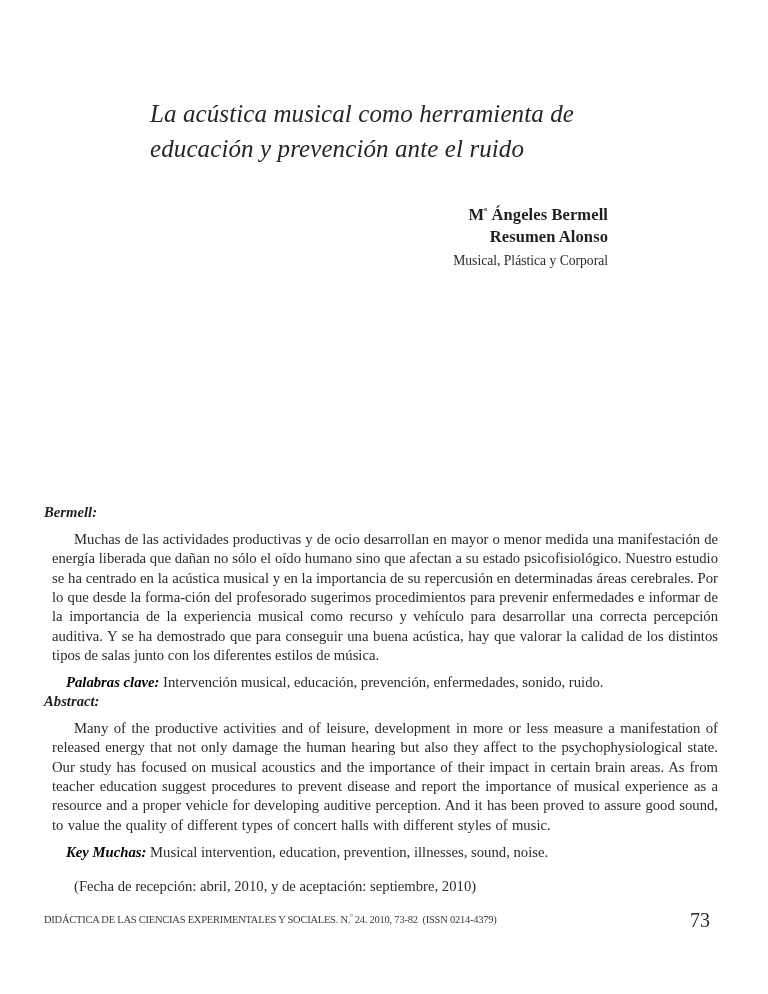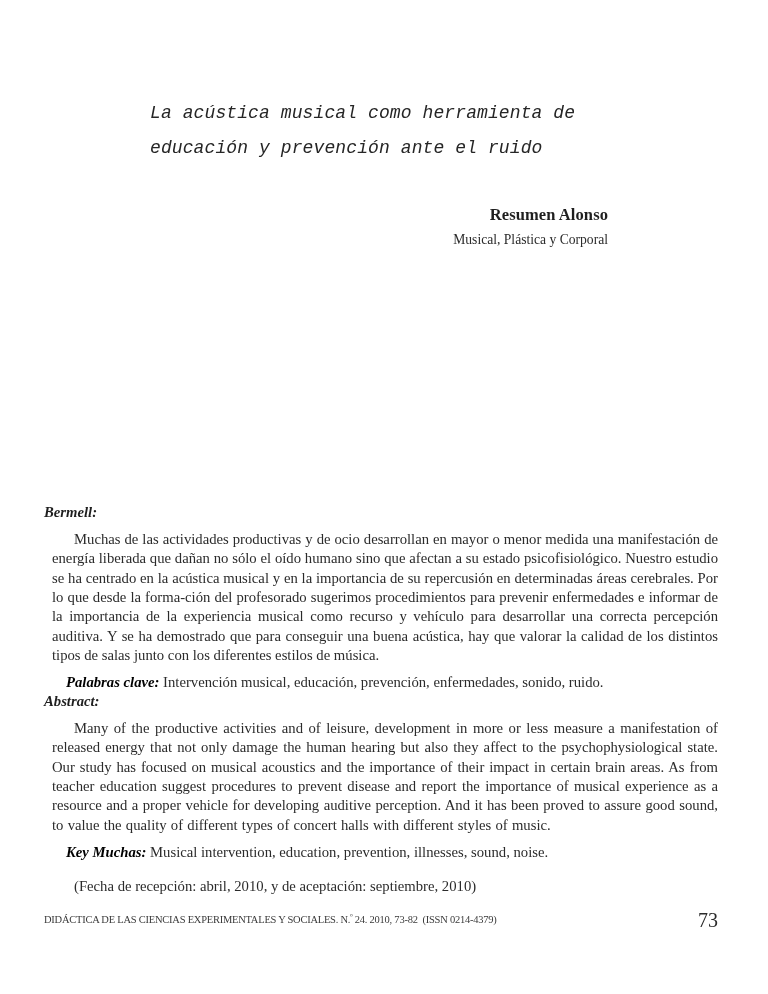--- a/index.html
+++ b/index.html
@@ -23,26 +23,25 @@
   
   .title-block {
     position: absolute;
     left: 150px;
     top: 96px;
     width: 470px;
     text-align: left;
   }
   .title-line {
     font-style: italic;
-    font-size: 18px;
+    font-size: 25px;
     line-height: 35px;
     letter-spacing: 0.1px;
     color: #262626;
     white-space: nowrap;
-    font-family: Liberation Mono, monospace;
   }
 
   
   .author-block {
     position: absolute;
     right: 160px;
     top: 204px;
     width: 420px;
     text-align: right;
   }
@@ -137,38 +136,39 @@
     transform-origin: left top;
     white-space: nowrap;
   }
   .footer-ref sup {
     font-size: 0.72em;
     vertical-align: 0.42em;
     line-height: 0;
   }
   .page-number {
     position: absolute;
-    right: 8px;
+    right: 16px;
     top: -4px;
     font-size: 20px;
     line-height: 26px;
     color: #2b2b2b;
   }
 </style>
 </head>
 <body>
 
 <div class="page">
 
   <div class="title-block">
     <div class="title-line">La acústica musical como herramienta de</div>
     <div class="title-line">educación y prevención ante el ruido</div>
   </div>
 
   <div class="author-block">
+    <div class="author-name">M<sup>ª</sup> Ángeles Bermell</div>
     <div class="author-name">Resumen Alonso</div>
     <div class="affiliation">
       <div>Musical, Plástica y Corporal</div>
     </div>
   </div>
 
   <div class="text-col" id="resumen-section">
     <div class="section-label">Bermell:</div>
     <p class="para">Muchas de las actividades productivas y de ocio desarrollan en mayor o menor medida una manifestación de energía liberada que dañan no sólo el oído humano sino que afectan a su estado psicofisiológico. Nuestro estudio se ha  centrado en la acústica musical y en la importancia de su repercusión en determinadas áreas cerebrales. Por lo que desde la forma-ción del profesorado sugerimos procedimientos para prevenir enfermedades e informar de la importancia de la experiencia musical como recurso y vehículo para desarrollar una correcta percepción auditiva. Y se ha demostrado que para conseguir una buena acústica, hay que valorar la calidad de los distintos tipos de salas junto con los diferentes estilos de música.</p>
     <p class="kw"><span class="kw-label">Palabras clave:</span> <span>Intervención musical, educación, prevención, enfermedades, sonido, ruido.</span></p>

